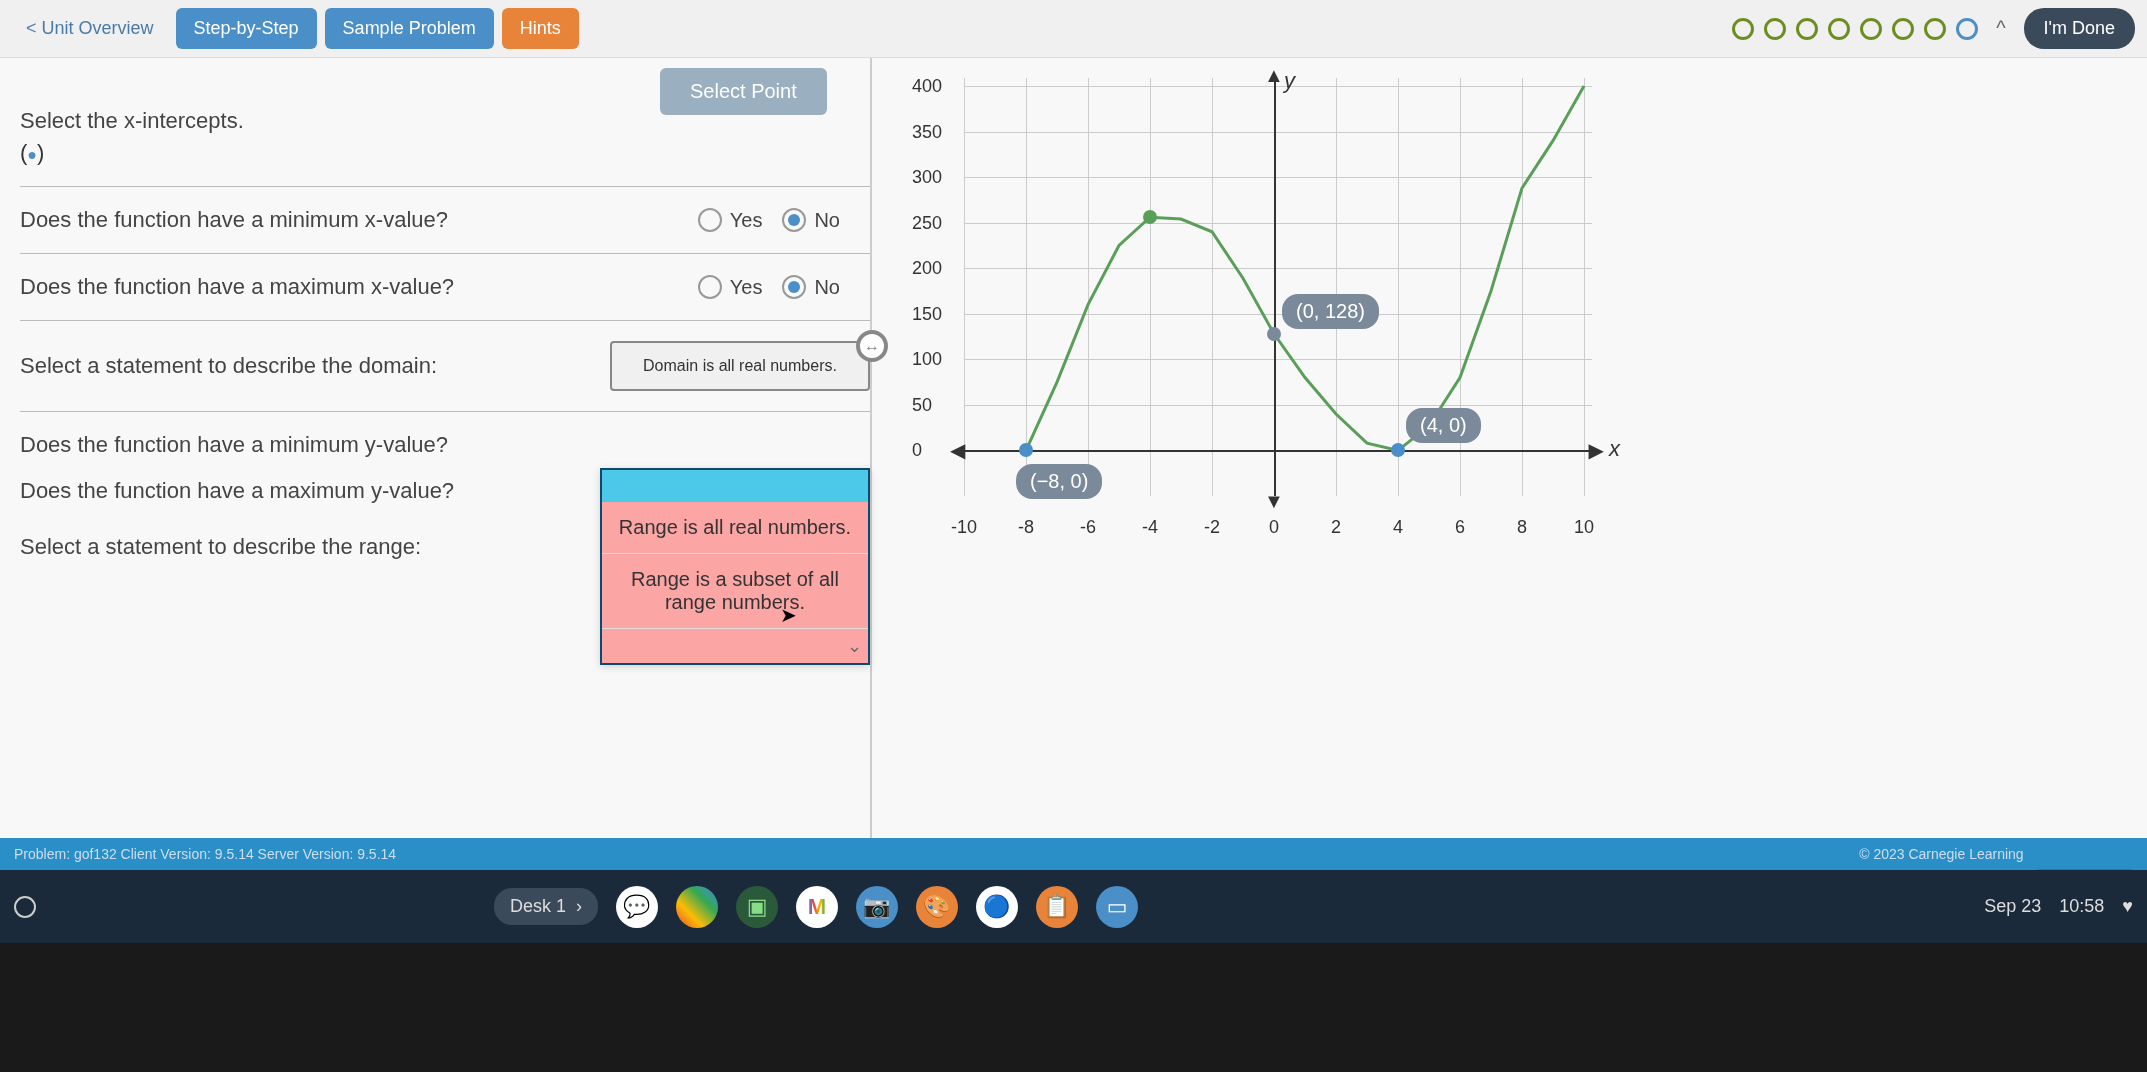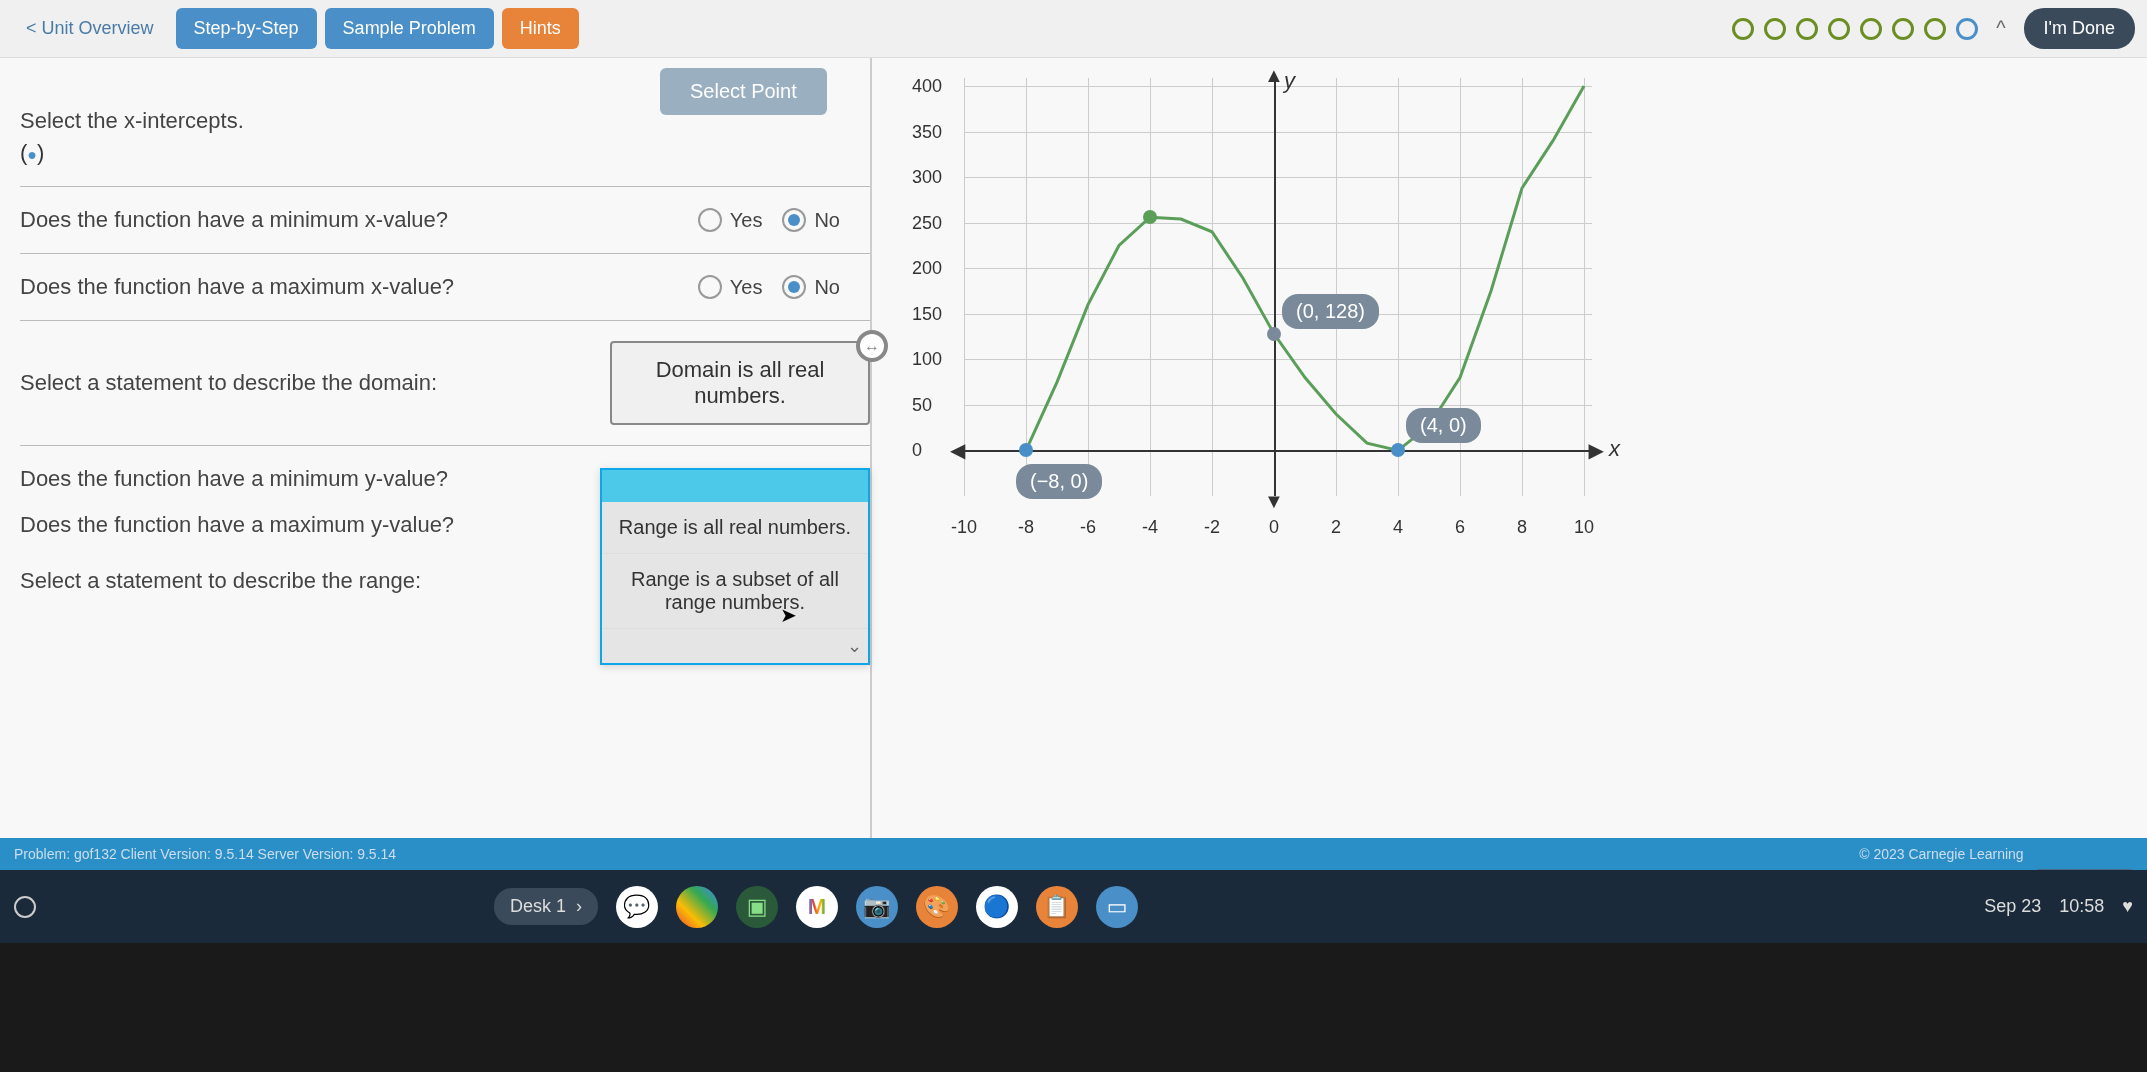--- a/index.html
+++ b/index.html
@@ -18,22 +18,22 @@
 .content { display: flex; height: calc(100% - 60px); }
 .left-panel { width: 870px; padding: 0 0 0 20px; position: relative; }
 .select-point-btn { position: absolute; top: 10px; left: 660px; background: #9aafc0; color: #fff; padding: 12px 30px; border-radius: 6px; font-size: 20px; border: none; }
 .question-list { padding-top: 30px; }
 .question-row { border-bottom: 1px solid #bbb; padding: 20px 0; display: flex; align-items: center; justify-content: space-between; }
 .question-text { font-size: 22px; color: #444; }
 .radio-group { display: flex; gap: 20px; align-items: center; margin-right: 30px; }
 .radio-item { display: flex; align-items: center; gap: 8px; font-size: 20px; color: #444; justify-content: center; }
 .radio-circle { width: 24px; height: 24px; border: 2px solid #999; border-radius: 50%; display: flex; align-items: center; justify-content: center; }
 .radio-circle.selected::after { content: ''; width: 12px; height: 12px; background: #4a8fc7; border-radius: 50%; }
-.domain-select { border: 2px solid #888; background: #f0f0f0; padding: 14px 30px; font-size: 22px; color: #333; text-align: center; width: 260px; border-radius: 4px; }
-.dropdown-open { position: absolute; top: 410px; left: 600px; width: 270px; background: #e5e5e5; border: 2px solid #0ea5e9; box-shadow: 0 2px 8px rgba(0,0,0,0.15); z-index: 10; }
+.domain-select { border: 2px solid #888; background: #f0f0f0; padding: 14px 30px; font-size: 16px; color: #333; text-align: center; width: 260px; border-radius: 4px; }
+.dropdown-open { position: absolute; top: 410px; left: 600px; width: 270px; background: #fca5a5; border: 2px solid #0c4a6e; box-shadow: 0 2px 8px rgba(0,0,0,0.15); z-index: 10; }
 .dropdown-header { background: #4cc8e8; height: 32px; }
 .dropdown-item { padding: 14px 10px; font-size: 20px; color: #333; text-align: center; border-bottom: 1px solid #ddd; cursor: pointer; }
 .dropdown-footer { display: flex; justify-content: flex-end; padding: 6px; }
 .dropdown-chevron { color: #666; font-size: 18px; }
 .cursor-arrow { position: absolute; top: 545px; left: 780px; font-size: 20px; color: #000; z-index: 20; }
 .divider-handle { position: absolute; top: 330px; left: 856px; width: 32px; height: 32px; border-radius: 50%; background: #fff; border: 4px solid #888; display: flex; align-items: center; justify-content: center; color: #888; font-size: 16px; z-index: 5; }
 .right-panel { flex: 1; position: relative; padding: 20px 40px; border-left: 2px solid #ccc; }
 .chart-container { position: relative; width: 680px; height: 460px; }
 .grid-line-v { position: absolute; width: 1px; background: #ccc; top: 0; bottom: 42px; }
 .grid-line-h { position: absolute; height: 1px; background: #ccc; left: 52px; right: 0; }

